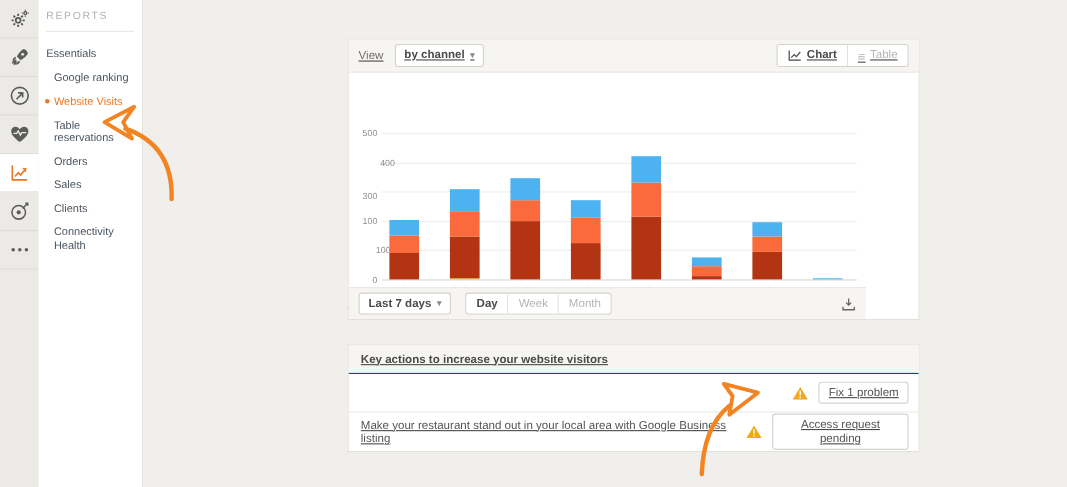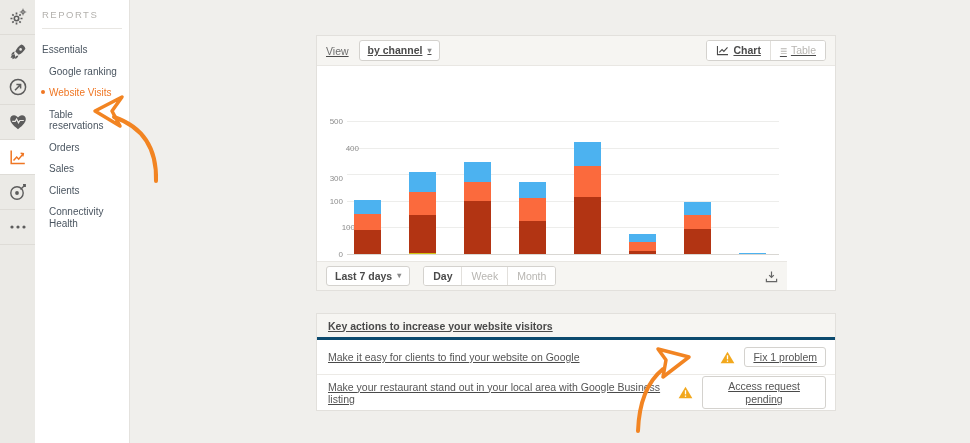--- a/index.html
+++ b/index.html
@@ -74,21 +74,21 @@
   .legend-item { display:flex; align-items:center; gap:4px; font-size:8.5px; color:#3d3d3d; cursor:pointer; }
   .legend-dot { width:7px; height:7px; border-radius:50%; }
 
   .chart-footer {
     position:absolute; left:0; bottom:0; width:470px; height:29px; border-top:1px solid #e9e7e3;
     display:flex; align-items:center; padding:0 9px; gap:13px;
   }
 
   
   .actions-header {
-    height:26px; border-bottom:3px solid #0c4a6e; display:flex; align-items:center; padding:0 11px;
+    height:26px; border-bottom:1px solid #0c4a6e; display:flex; align-items:center; padding:0 11px;
     font-size:10.5px; font-weight:bold; color:#4a4a4a;
   }
   .action-row {
     height:35px; display:flex; align-items:center; padding:0 9px 0 11px;
     border-bottom:1px solid #eceae6; font-size:10.5px; color:#555;
   }
   .action-row:last-child { border-bottom:none; }
   .action-btn { min-width:66px; justify-content:center; margin-left:9px; color:#555; }
   .warn { flex:0 0 auto; margin-left:8px; display:flex; }
 
@@ -308,21 +308,20 @@
             <path d="M1.5 9.5v3h11v-3" stroke="#666" stroke-width="1.3" fill="none"></path>
           </svg>
       </span>
     </div>
   </div>
 
   <div class="card actions-card">
     <div class="actions-header strip">Key actions to increase your website visitors</div>
     <div id="actions-rows">
         <div class="action-row">
-          <span>Make it easy for clients to find your website on Google</span>
           <span class="spacer"></span>
           <span class="warn">
             <svg width="15" height="13" viewBox="0 0 16 14">
               <path d="M8 .8L15.4 13.2H.6Z" fill="#f2a81d"></path>
               <rect x="7.3" y="4.6" width="1.4" height="4.4" fill="#fff"></rect>
               <rect x="7.3" y="10.2" width="1.4" height="1.5" fill="#fff"></rect>
             </svg>
           </span>
           <button class="btn action-btn">Fix 1 problem</button>
         </div>

